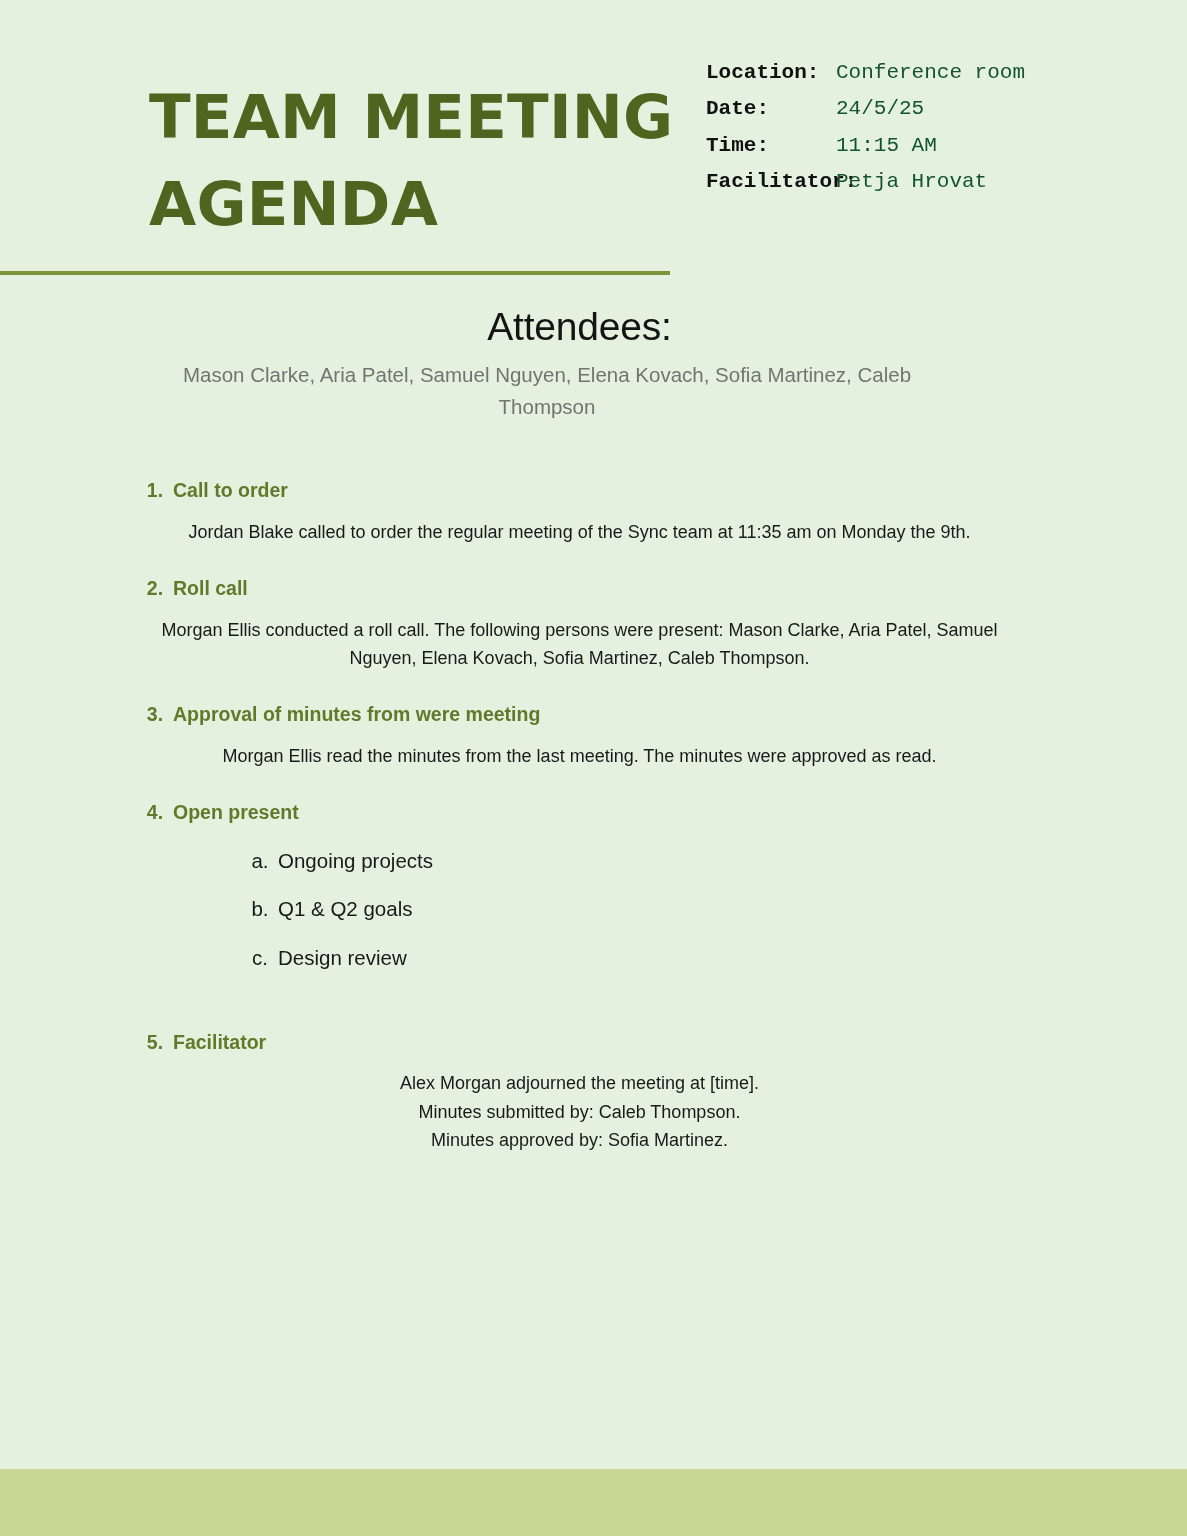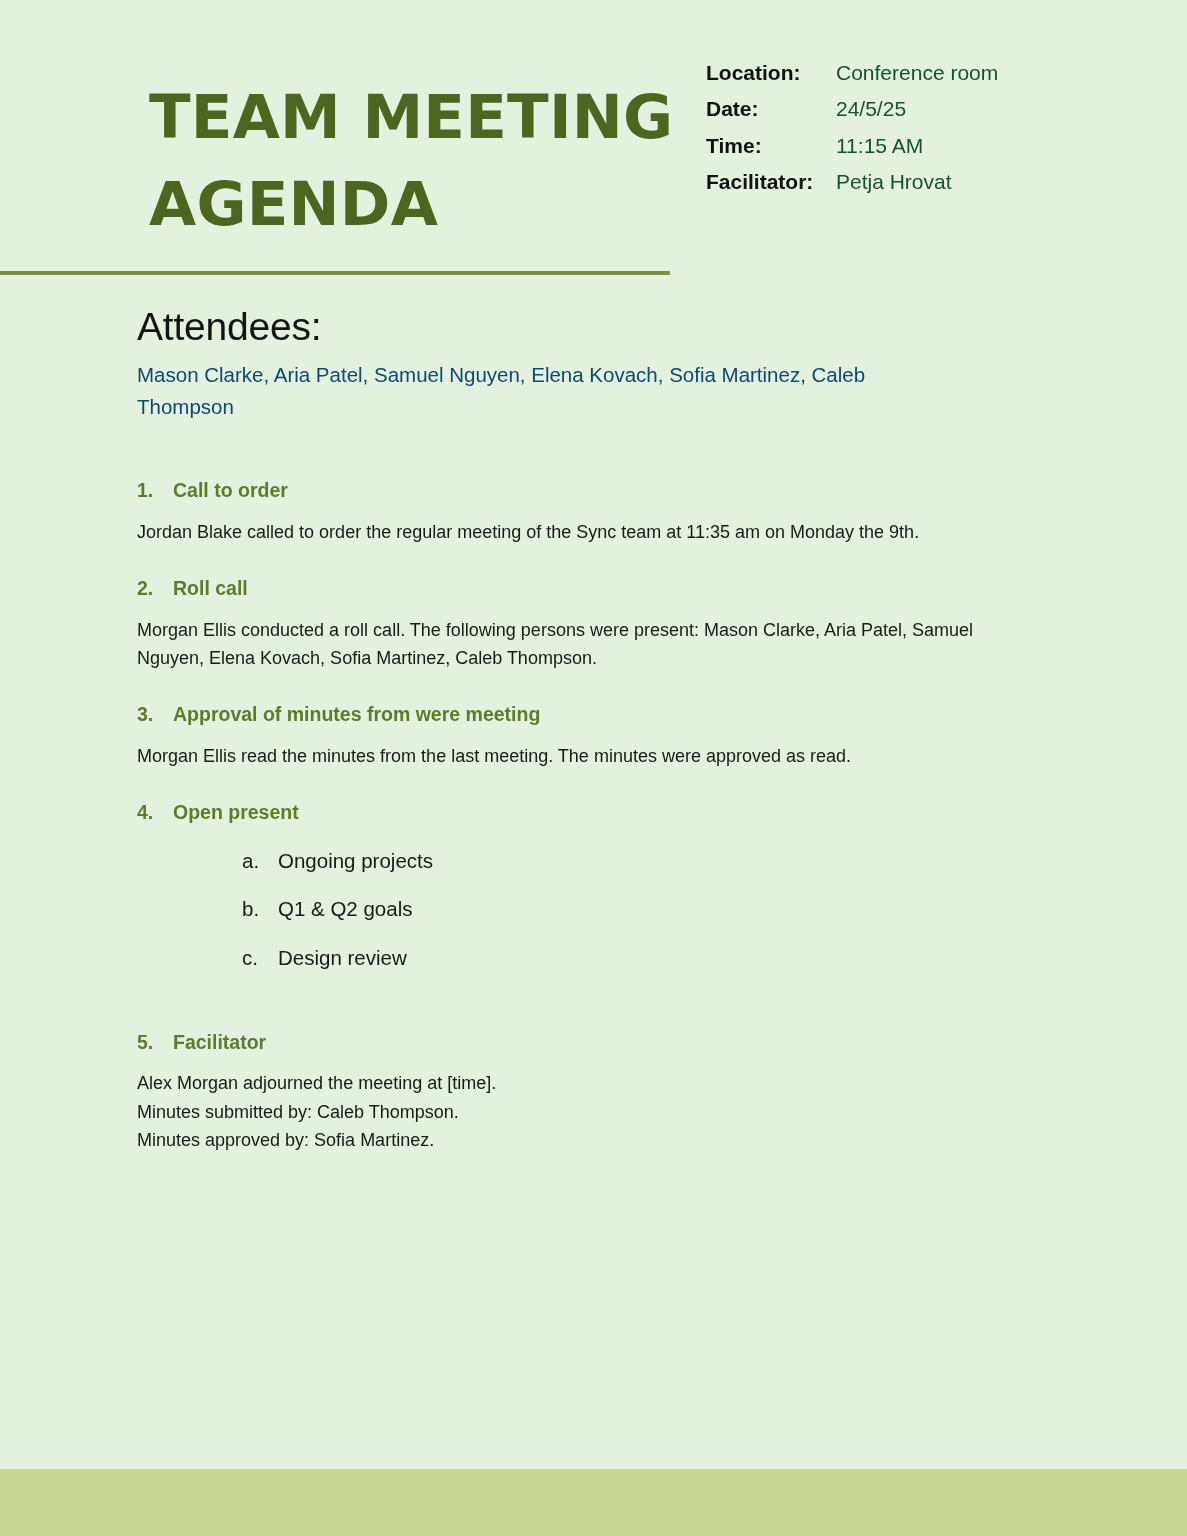--- a/index.html
+++ b/index.html
@@ -49,20 +49,21 @@
   .meta {
     position: absolute;
     left: 706px;
     top: 58px;
     width: 420px;
   }
   .meta-row {
     display: flex;
     align-items: center;
     margin-bottom: 6px;
+    font-family: Liberation Mono, monospace;
   }
   .meta-label {
     width: 130px;
     flex: 0 0 130px;
     font-size: 21px;
     font-weight: 700;
     color: #111111;
     line-height: 1.45;
   }
   .meta-value {
@@ -80,36 +81,37 @@
     height: 4px;
     background: #7d9239;
   }
 
   
   .content {
     position: absolute;
     left: 137px;
     top: 305px;
     width: 885px;
+    text-align: center;
   }
 
   .attendees-heading {
     margin: 0 0 9px 0;
     font-size: 39px;
     font-weight: 400;
     color: #141414;
     line-height: 1.15;
     letter-spacing: -0.2px;
   }
 
   .attendees-names {
     margin: 0;
     font-size: 20.5px;
     line-height: 1.55;
-    color: #0c4a6e;
+    color: #737373;
     width: 820px;
   }
 
   .agenda {
     margin-top: 56px;
   }
 
   .agenda-item {
     margin-bottom: 30px;
   }

